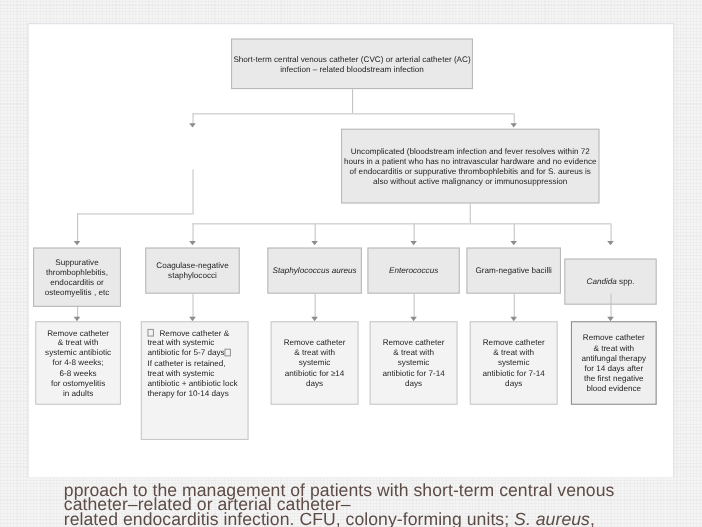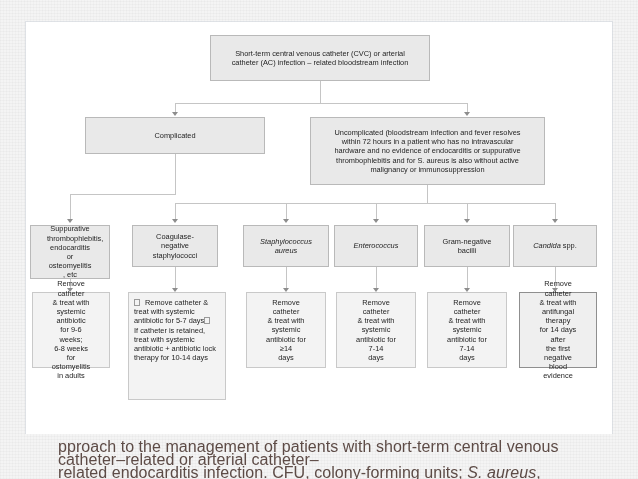--- a/index.html
+++ b/index.html
@@ -37,21 +37,21 @@
   #caption i{font-style:italic;}
 
   
   .box{
     position:absolute;box-sizing:border-box;
     background:#e9e9e9;
     border:1px solid #b9b9b9;
     display:flex;align-items:center;justify-content:center;
     text-align:center;color:#1e1e1e;
     font-size:7.4px;line-height:9.2px;
-    padding:3px 16px;
+    padding:3px 0;
   }
   .box.plain{background:#f3f3f3;border-color:#c9c9c9;}
   .box .inner{width:100%;}
   .box i{font-style:italic;}
   .box.left{justify-content:center;text-align:left;}
 
   .bullets{width:100%;text-align:left;}
   .bl{position:relative;padding-left:11px;margin-bottom:3px;}
   .bl:last-child{margin-bottom:0;}
   .bl .sq{
@@ -80,23 +80,20 @@
     <span class="inner">Short-term central venous catheter (CVC) or arterial catheter (AC) infection – related bloodstream infection</span>
   </div>
 
   <div class="ln lnv" style="left:320px;top:81px;height:22px;"></div>
   <div class="ln lnh" style="left:175px;top:103px;width:292px;"></div>
   <div class="ln lnv" style="left:175px;top:103px;height:10px;"></div>
   <div class="ln lnv" style="left:467px;top:103px;height:10px;"></div>
   <div class="arw" style="left:171.5px;top:112px;"></div>
   <div class="arw" style="left:463.5px;top:112px;"></div>
 
-  <div class="box" style="left:85px;top:117px;width:180px;height:37px;">
-    <span class="inner">Complicated</span>
-  </div>
 
   <div class="box" style="left:310px;top:117px;width:235px;height:68px;">
     <span class="inner">Uncomplicated (bloodstream infection and fever resolves within 72 hours in a patient who has no intravascular hardware and no evidence of endocarditis or suppurative thrombophlebitis and for S. aureus is also without active malignancy or immunosuppression</span>
   </div>
 
   <div class="ln lnv" style="left:175px;top:154px;height:40px;"></div>
   <div class="ln lnh" style="left:70px;top:194px;width:106px;"></div>
   <div class="ln lnv" style="left:70px;top:194px;height:26px;"></div>
   <div class="arw" style="left:66.5px;top:219px;"></div>
 
@@ -128,21 +125,21 @@
   </div>
 
   <div class="box" style="left:334px;top:225px;width:84px;height:42px;">
     <span class="inner"><i>Enterococcus</i></span>
   </div>
 
   <div class="box" style="left:424px;top:225px;width:86px;height:42px;">
     <span class="inner">Gram-negative bacilli</span>
   </div>
 
-  <div class="box" style="left:513px;top:225px;width:84px;height:42px;">
+  <div class="box" style="left:513px;top:235px;width:84px;height:42px;">
     <span class="inner"><i>Candida</i><span> spp.</span></span>
   </div>
 
   <div class="ln lnv" style="left:70px;top:279px;height:11px;"></div>
   <div class="arw" style="left:66.5px;top:288px;"></div>
 
   <div class="ln lnv" style="left:175px;top:267px;height:23px;"></div>
   <div class="arw" style="left:171.5px;top:288px;"></div>
 
   <div class="ln lnv" style="left:286px;top:267px;height:23px;"></div>
@@ -155,21 +152,21 @@
   <div class="arw" style="left:463.5px;top:288px;"></div>
 
   <div class="ln lnv" style="left:555px;top:267px;height:23px;"></div>
   <div class="arw" style="left:551.5px;top:288px;"></div>
 
   <div class="box plain" style="left:32px;top:292px;width:78px;height:76px;">
     <span class="inner">
       <span>Remove catheter</span><br>
       <span>&amp; treat with</span><br>
       <span>systemic antibiotic</span><br>
-      <span>for 9-6 weeks;</span><br>
+      <span>for 4-8 weeks;</span><br>
       <span>6-8 weeks</span><br>
       <span>for ostomyelitis</span><br>
       <span>in adults</span>
     </span>
   </div>
 
   <div class="box plain left" style="left:128px;top:292px;width:98px;height:108px;align-items:flex-start;padding:5px 5px 5px 5px;">
     <span class="bullets">
       <span class="bl">
         <span class="sq"></span>

